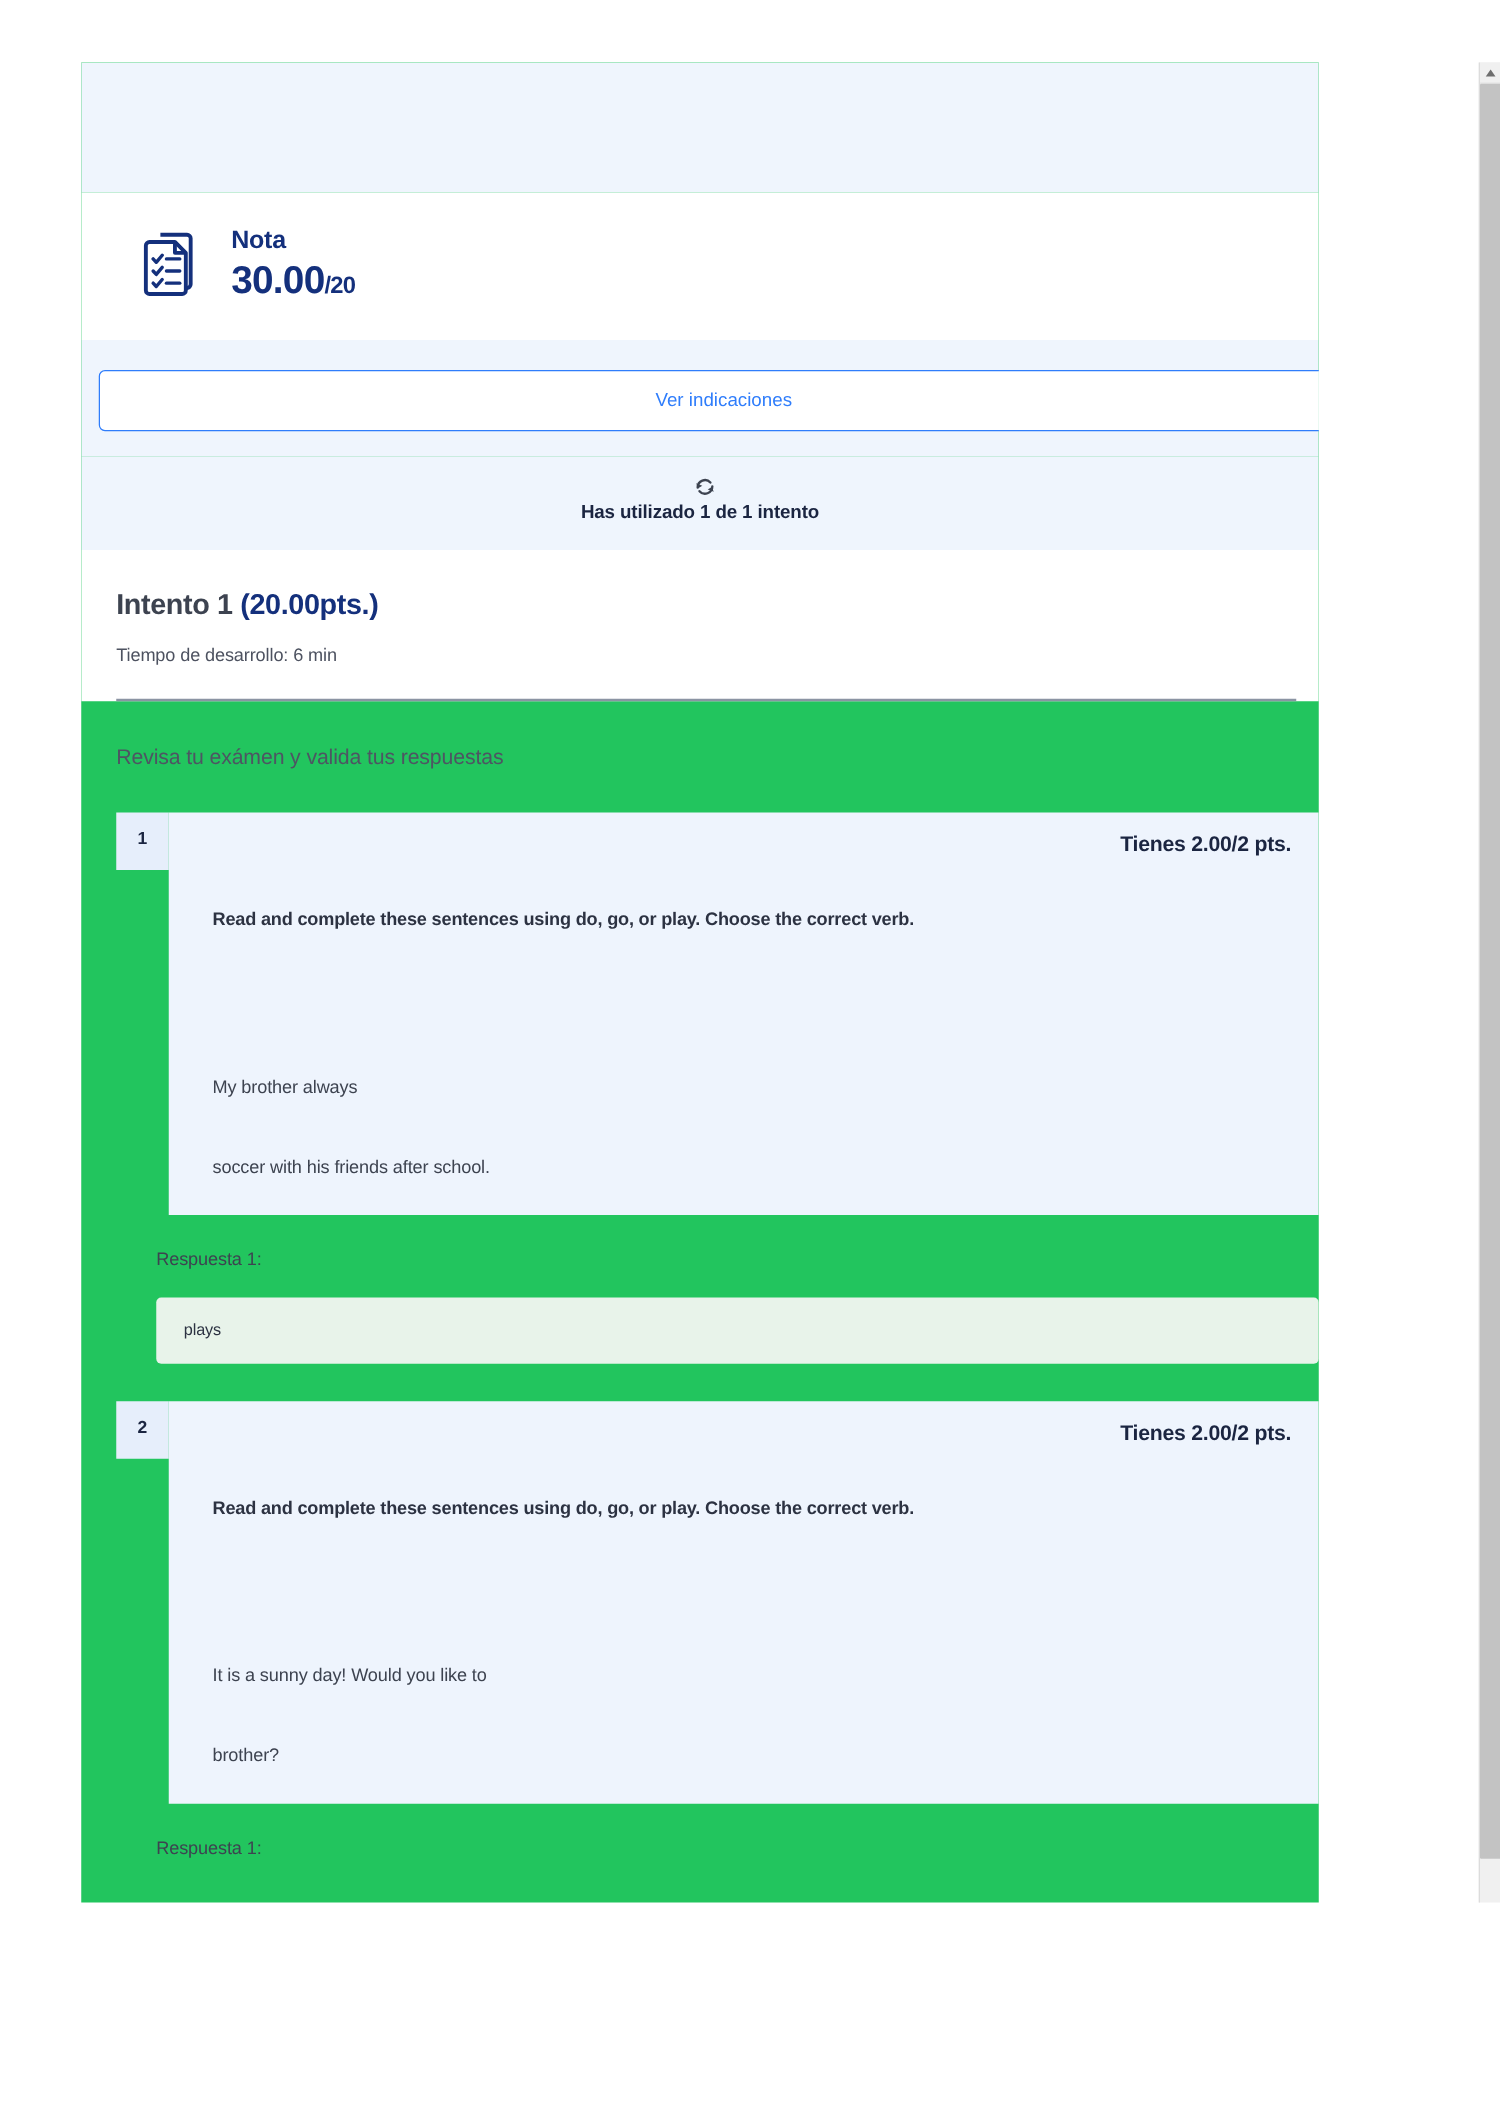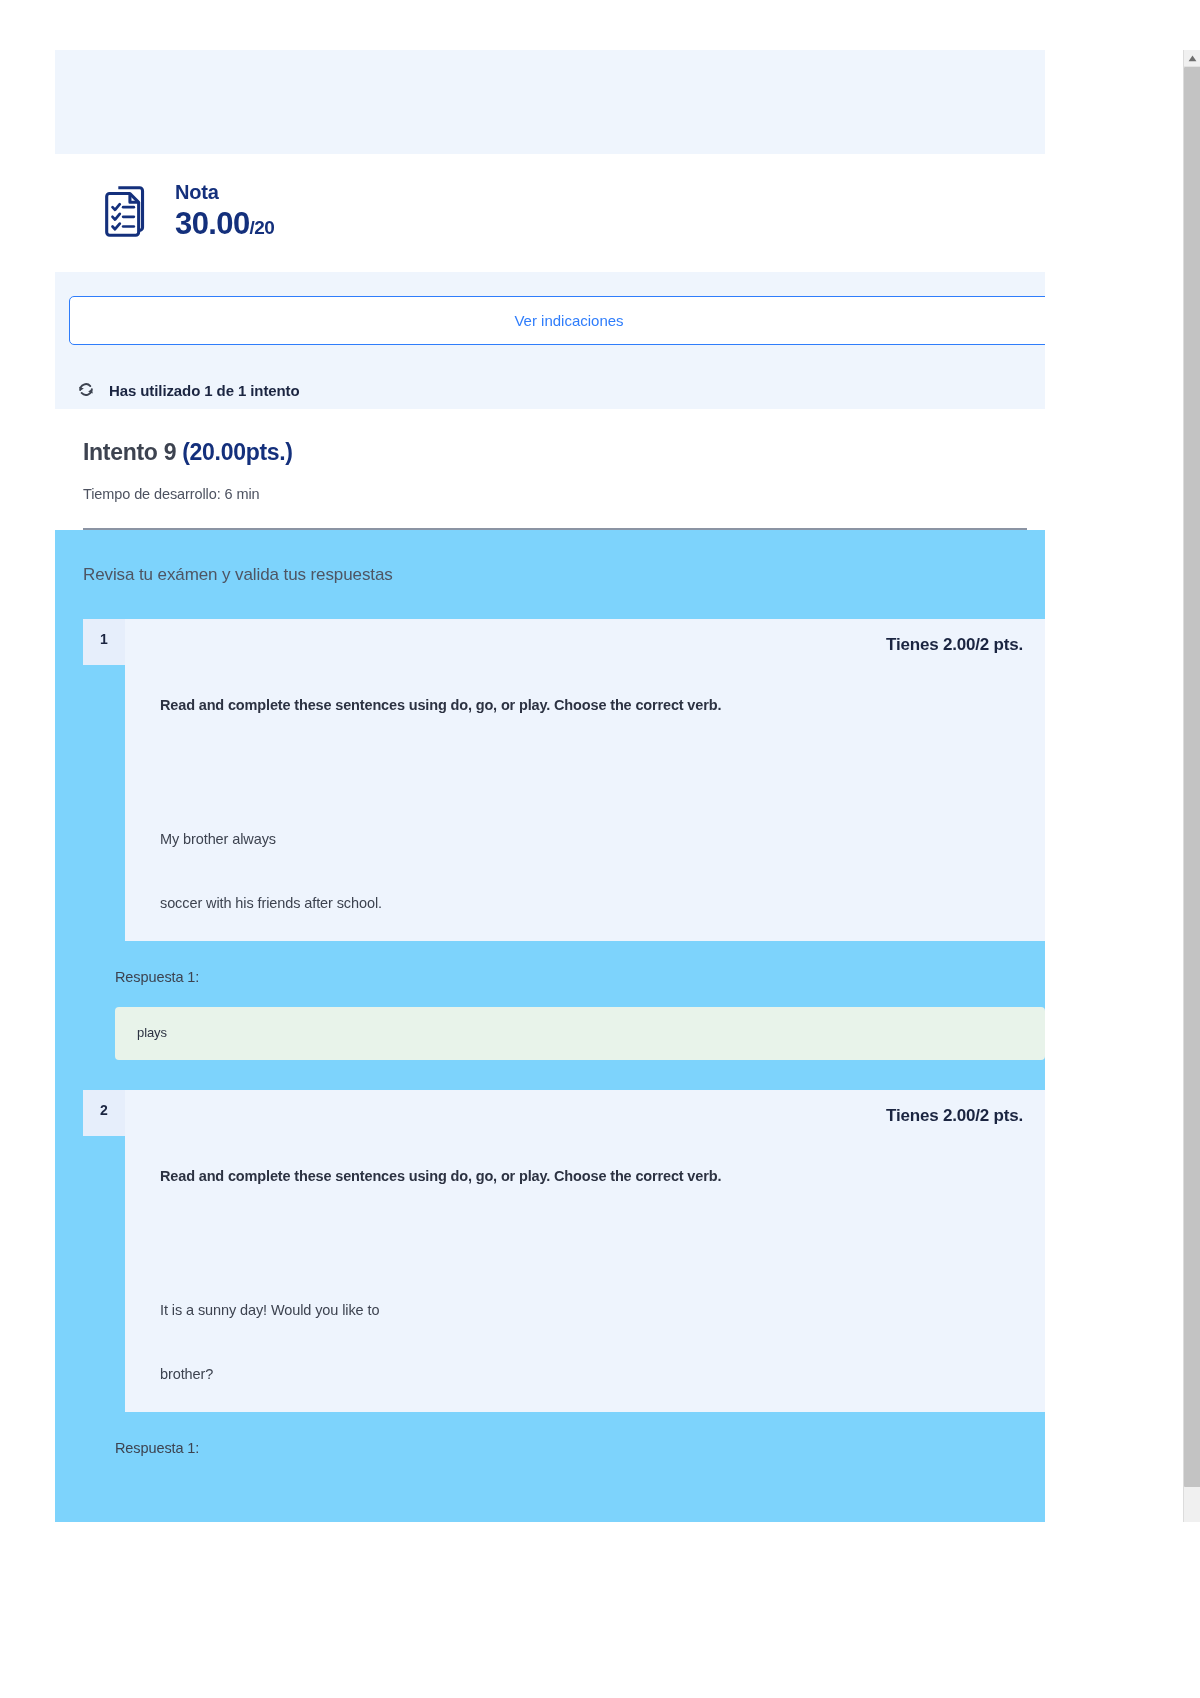--- a/index.html
+++ b/index.html
@@ -15,25 +15,25 @@
     position: relative;
     width: 1200px;
     height: 1698px;
     background: #ffffff;
     overflow: hidden;
   }
 
   
   .viewport {
     position: absolute;
-    left: 55px;
+    left: 65px;
     top: 50px;
     width: 990px;
     height: 1472px;
-    background: #7dd3fc;
+    background: #22c55e;
     overflow: hidden;
   }
 
   
   .top-band {
     height: 104px;
     background: #eff5fd;
   }
 
   
@@ -87,23 +87,24 @@
     font-weight: 500;
     text-align: center;
     padding: 15px 0;
     cursor: pointer;
     font-family: "Liberation Sans", sans-serif;
   }
 
   
   .attempts-band {
     background: #eff5fd;
-    padding: 14px 0 8px 0;
+    padding: 14px 0 22px 0;
     display: flex;
     align-items: center;
+    flex-direction: column;
   }
   .attempts-icon {
     width: 22px; height: 22px;
     margin-left: 20px; margin-right: 12px;
     flex: none;
     display: flex; align-items: center; justify-content: center;
   }
   .attempts-text {
     font-size: 15px;
     font-weight: bold;
@@ -271,21 +272,21 @@
           <path d="M16.5 9a6.5 6.5 0 0 1 -11.4 4.3" stroke="#3d4350" stroke-width="2.1" fill="none" stroke-linecap="round"></path>
           <path d="M3.5 10a6.5 6.5 0 0 1 11.3 -4.4" stroke="#3d4350" stroke-width="2.1" fill="none" stroke-linecap="round"></path>
           <path d="M2.2 6.3 L4 10.6 L7.6 8.4 z" fill="#3d4350"></path>
           <path d="M17.8 13.8 L16 9.5 L12.4 11.7 z" fill="#3d4350"></path>
         </svg>
       </span>
       <span class="attempts-text">Has utilizado 1 de 1 intento</span>
     </div>
 
     <div class="attempt-section">
-      <div class="attempt-title"><span>Intento 9</span> <span class="pts">(20.00pts.)</span></div>
+      <div class="attempt-title"><span>Intento 1</span> <span class="pts">(20.00pts.)</span></div>
       <div class="attempt-meta light">Tiempo de desarrollo: 6 min</div>
       <div class="divider"></div>
     </div>
 
     <div class="review-heading">Revisa tu exámen y valida tus respuestas</div>
 
     <div class="questions">
 
       <div class="q-row">
         <div class="q-num">1</div>

